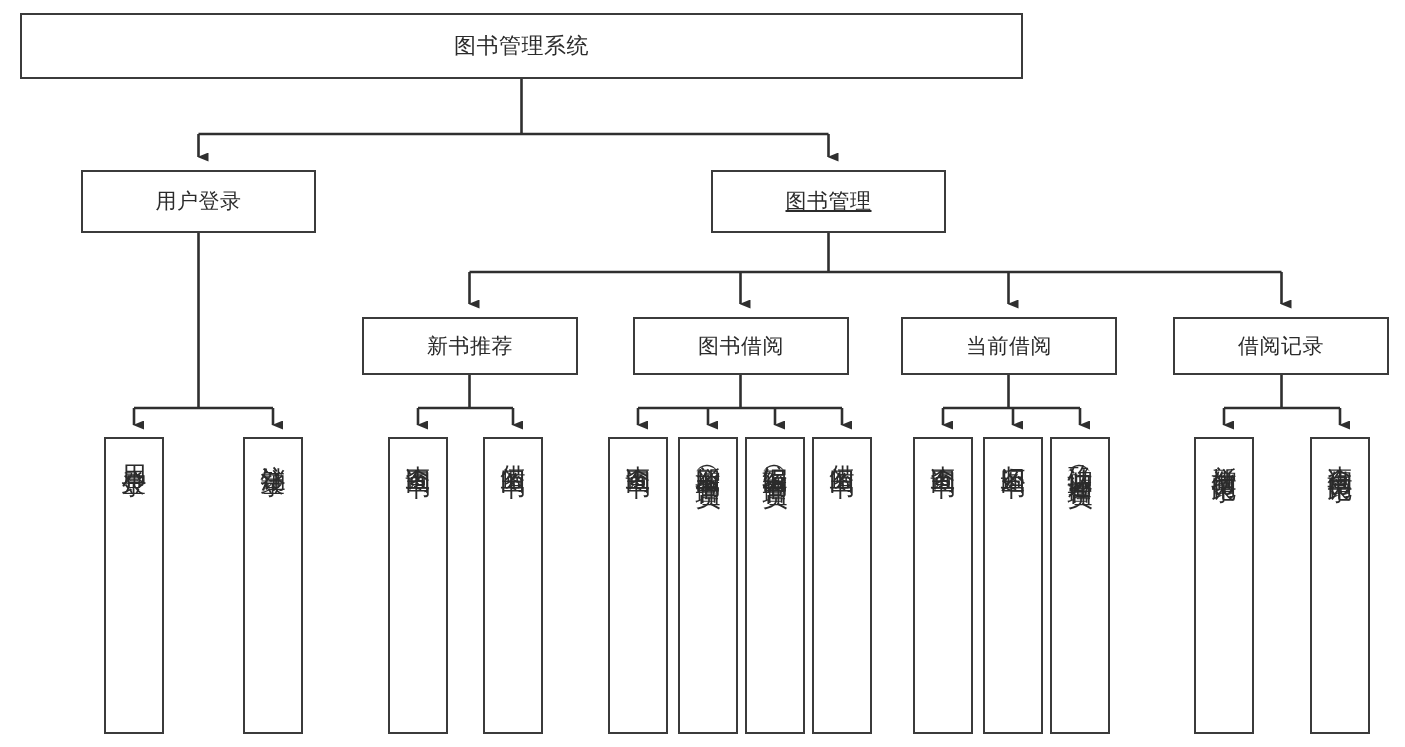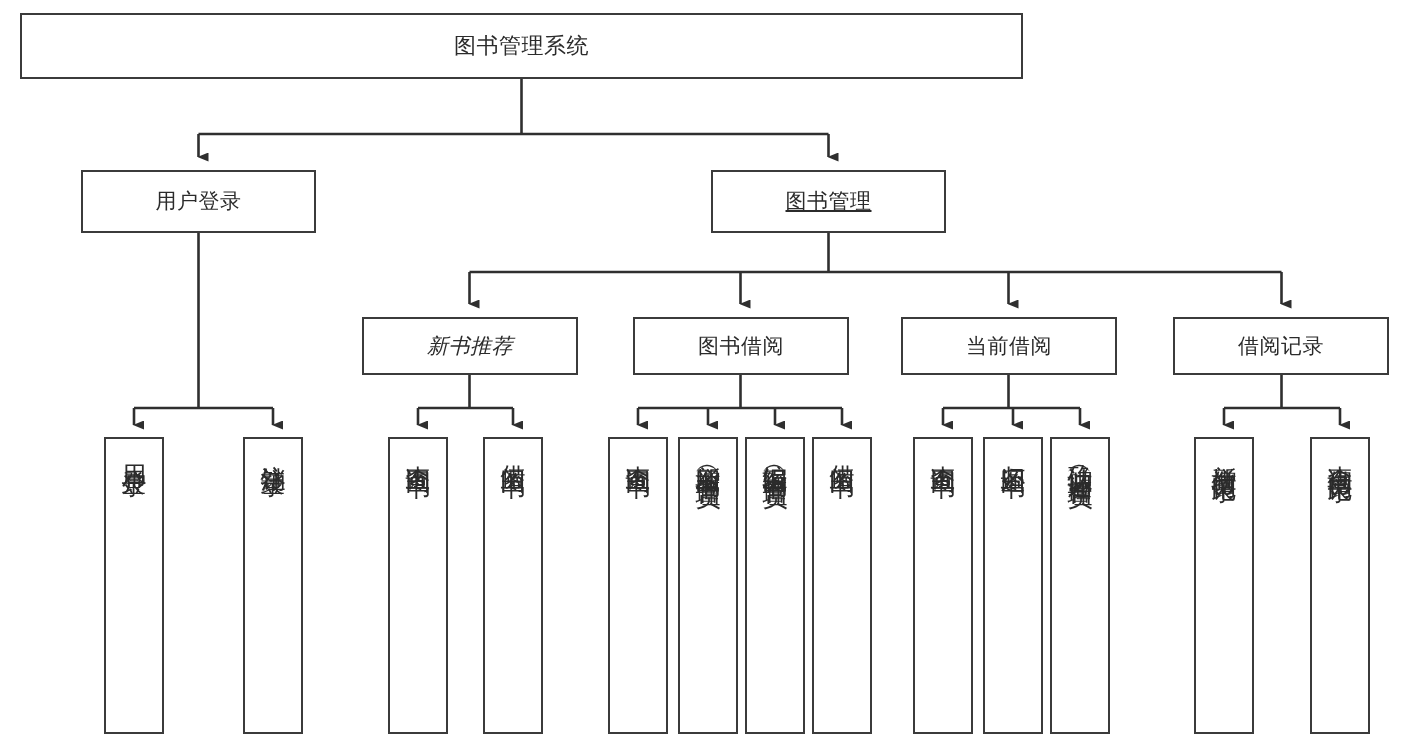--- a/index.html
+++ b/index.html
@@ -135,21 +135,21 @@
     <span class="node-label">图书管理系统</span>
   </div>
 
   <div class="node horiz" style="left: 81px; top: 170px; width: 235px; height: 63px; border-color: rgb(59, 59, 59); background: rgb(255, 255, 255); color: rgb(43, 43, 43);">
     <span class="node-label">用户登录</span>
   </div>
   <div class="node horiz" style="left: 711px; top: 170px; width: 235px; height: 63px; border-color: rgb(59, 59, 59); background: rgb(255, 255, 255); color: rgb(43, 43, 43); text-decoration: underline;">
     <span class="node-label">图书管理</span>
   </div>
 
-  <div class="node horiz" style="left: 362px; top: 317px; width: 216px; height: 58px; border-color: rgb(59, 59, 59); background: rgb(255, 255, 255); color: rgb(43, 43, 43); font-style: italic;">
+  <div class="node horiz" style="left: 362px; top: 317px; width: 216px; height: 58px; border-color: rgb(59, 59, 59); background: rgb(255, 255, 255); color: rgb(43, 43, 43);">
     <span class="node-label">新书推荐</span>
   </div>
   <div class="node horiz" style="left: 633px; top: 317px; width: 216px; height: 58px; border-color: rgb(59, 59, 59); background: rgb(255, 255, 255); color: rgb(43, 43, 43);">
     <span class="node-label">图书借阅</span>
   </div>
   <div class="node horiz" style="left: 901px; top: 317px; width: 216px; height: 58px; border-color: rgb(59, 59, 59); background: rgb(255, 255, 255); color: rgb(43, 43, 43);">
     <span class="node-label">当前借阅</span>
   </div>
   <div class="node horiz" style="left: 1173px; top: 317px; width: 216px; height: 58px; border-color: rgb(59, 59, 59); background: rgb(255, 255, 255); color: rgb(43, 43, 43);">
     <span class="node-label">借阅记录</span>

